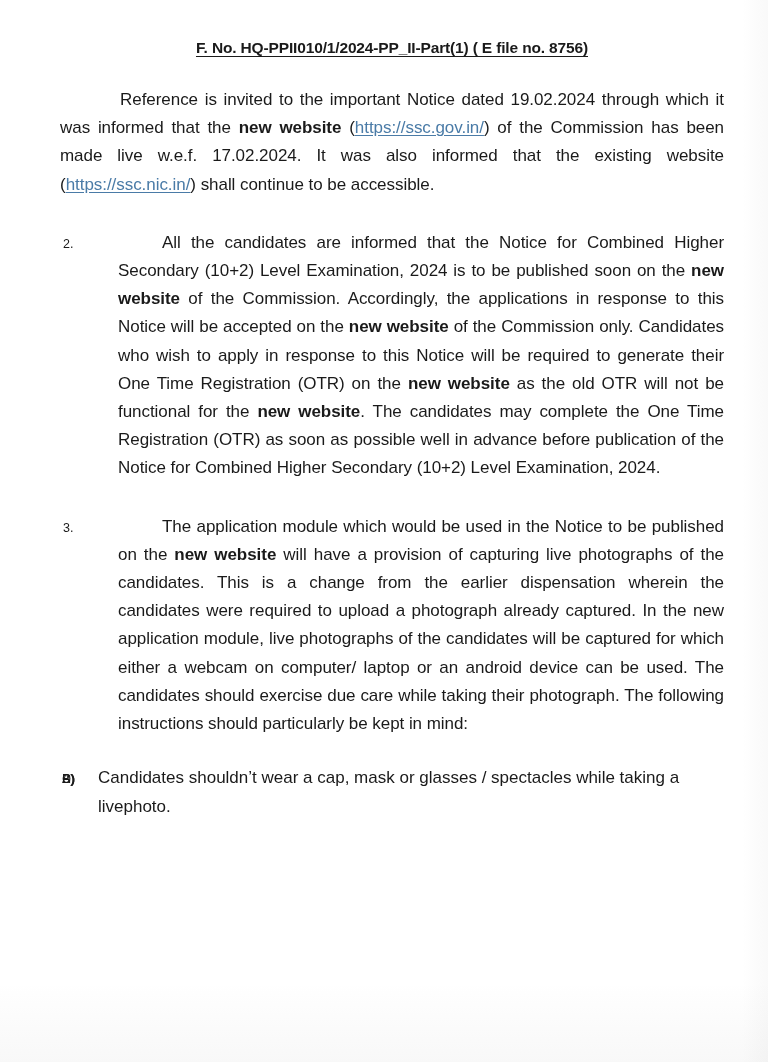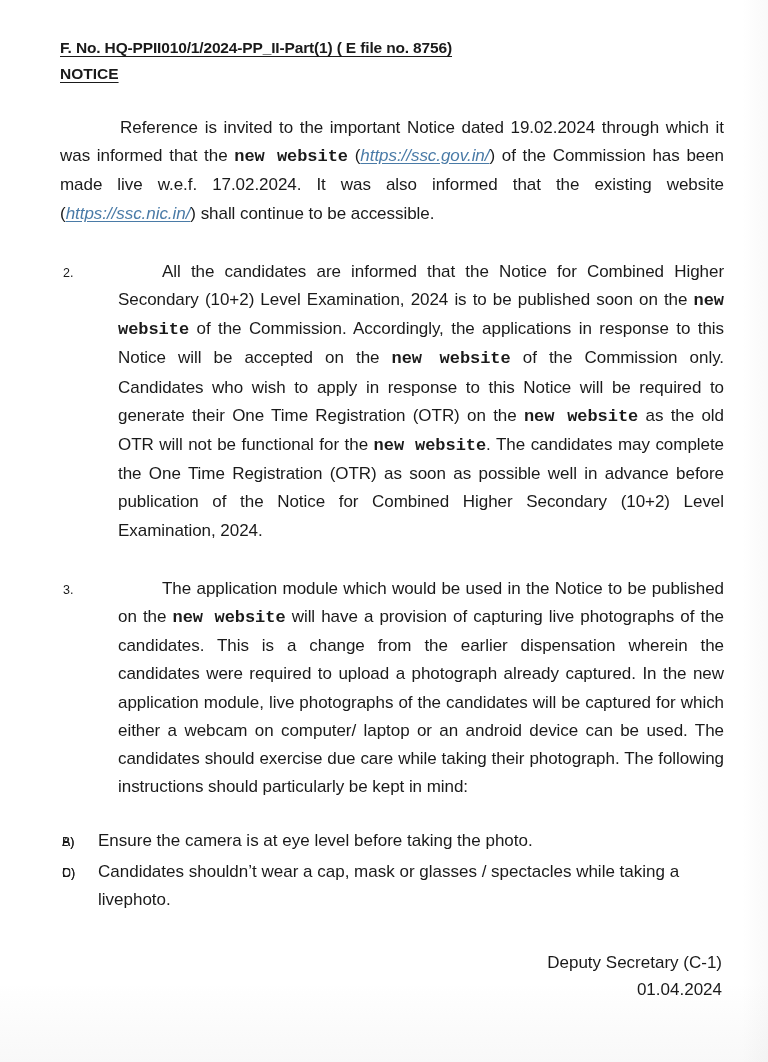--- a/index.html
+++ b/index.html
@@ -44,21 +44,21 @@
     position: absolute;
     left: 0;
     top: 0;
     width: 768px;
     padding: 36px 44px 0 60px;
     box-sizing: border-box;
   }
 
   
   .doc-header {
-    text-align: left;
+    text-align: center;
     margin-bottom: 8px;
   }
   .file-no {
     font-weight: bold;
     font-size: 15.5px;
     letter-spacing: -0.15px;
     text-decoration: underline;
     text-underline-offset: 3px;
     line-height: 1.55;
     white-space: nowrap;
@@ -99,27 +99,26 @@
     letter-spacing: 0;
   }
   .para-2 { margin-top: 30px; }
   .para-3 { margin-top: 30px; }
 
   .para-numbered .first-indent {
     display: inline-block;
     width: 44px;
   }
 
-  b, strong { font-weight: bold; font-family: Liberation Mono, monospace; }
+  b, strong { font-weight: bold; }
 
   a.doclink {
     color: #4a7ba7;
     text-decoration: underline;
     text-underline-offset: 2px;
-    font-style: italic;
   }
 
   
   .letter-list {
     margin: 26px 0 0 0;
     padding: 0;
     list-style: none;
   }
   .letter-item {
     position: relative;
@@ -152,45 +151,39 @@
 
 <div class="page">
 
   <div class="scan-edge-right"></div>
   <div class="scan-edge-bottom"></div>
 
   <div class="content">
 
     <div class="doc-header">
       <div class="file-no">F. No. HQ-PPII010/1/2024-PP_II-Part(1) ( E file no. 8756)</div>
-      <div class="notice-title">NOTICE</div>
     </div>
 
     <p class="para para-intro"><span>Reference is invited to the important Notice dated 19.02.2024 through which it was informed that the </span><b>new website</b><span> (</span><a class="doclink" href="#">https://ssc.gov.in/</a><span>) of the Commission has been made live w.e.f. 17.02.2024. It was also informed that the existing website (</span><a class="doclink" href="#">https://ssc.nic.in/</a><span>) shall continue to be accessible.</span></p>
 
     <p class="para para-numbered para-2"><span class="marker">2.</span><span class="first-indent"></span><span>All the candidates are informed that the Notice for Combined Higher Secondary (10+2) Level Examination, 2024 is to be published soon on the </span><b>new website</b><span> of the Commission. Accordingly, the applications in response to this Notice will be accepted on the </span><b>new website</b><span> of the Commission only. Candidates who wish to apply in response to this Notice will be required to generate their One Time Registration (OTR) on the </span><b>new  website</b><span> as the old OTR will not be functional for the </span><b>new website</b><span>. The candidates may complete the One Time Registration (OTR) as soon as possible well in advance before publication of the Notice for Combined Higher Secondary (10+2) Level Examination, 2024.</span></p>
 
     <p class="para para-numbered para-3"><span class="marker">3.</span><span class="first-indent"></span><span>The application module which would be used in the Notice to be published on the </span><b>new website</b><span> will have a provision of capturing live photographs of the candidates. This is a change from the earlier dispensation wherein the candidates were required to upload a photograph already captured. In the new application module, live photographs of the candidates will be captured for which either a webcam on computer/ laptop or an android device can be used. The candidates should exercise due care while taking their photograph. The following instructions should particularly be kept in mind:</span></p>
 
     <ul class="letter-list">
       <li class="letter-item">
         <span class="letter-marker">A)</span>
       </li>
       <li class="letter-item">
         <span class="letter-marker">B)</span>
-        <span>Ensure the camera is at eye level before taking the photo.</span>
       </li>
       <li class="letter-item">
         <span class="letter-marker">C)</span>
       </li>
       <li class="letter-item">
         <span class="letter-marker">D)</span>
         <span>Candidates shouldn’t wear a cap, mask or glasses / spectacles while taking a livephoto.</span>
       </li>
     </ul>
 
-    <div class="signature">
-      <span class="sig-line">Deputy Secretary (C-1)</span>
-      <span class="sig-line">01.04.2024</span>
-    </div>
 
   </div>
 </div>
 
 </body></html>

